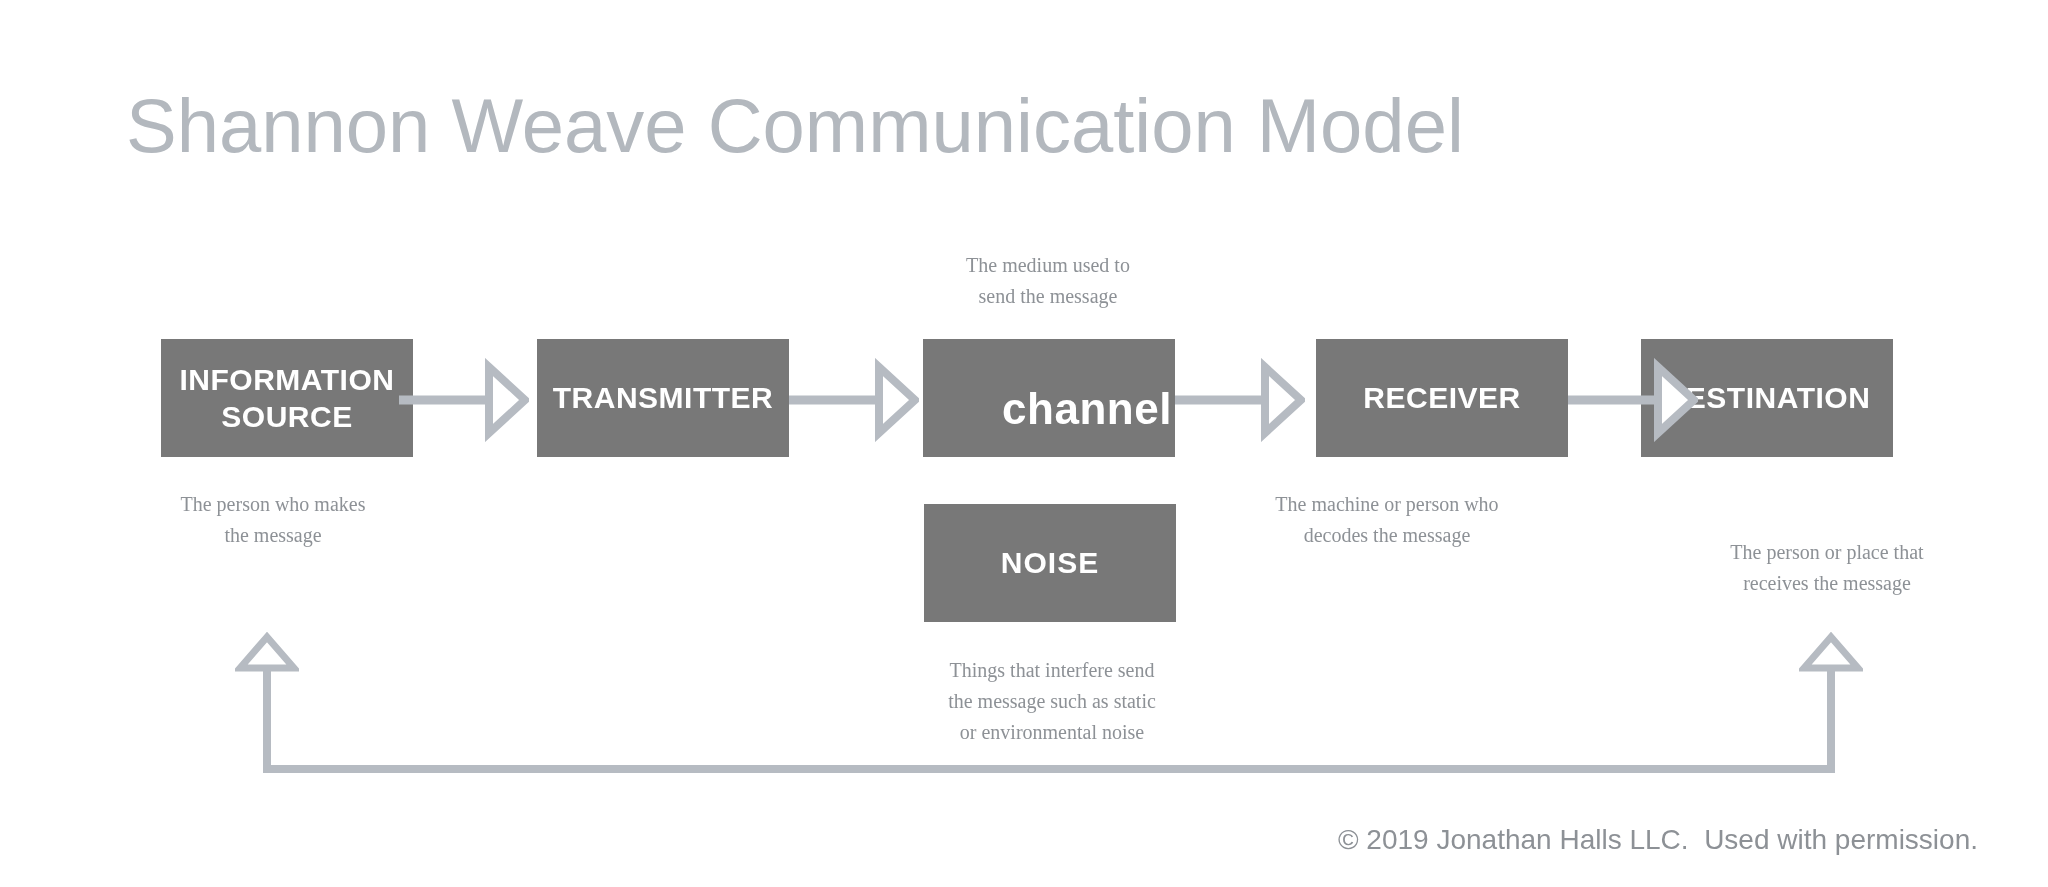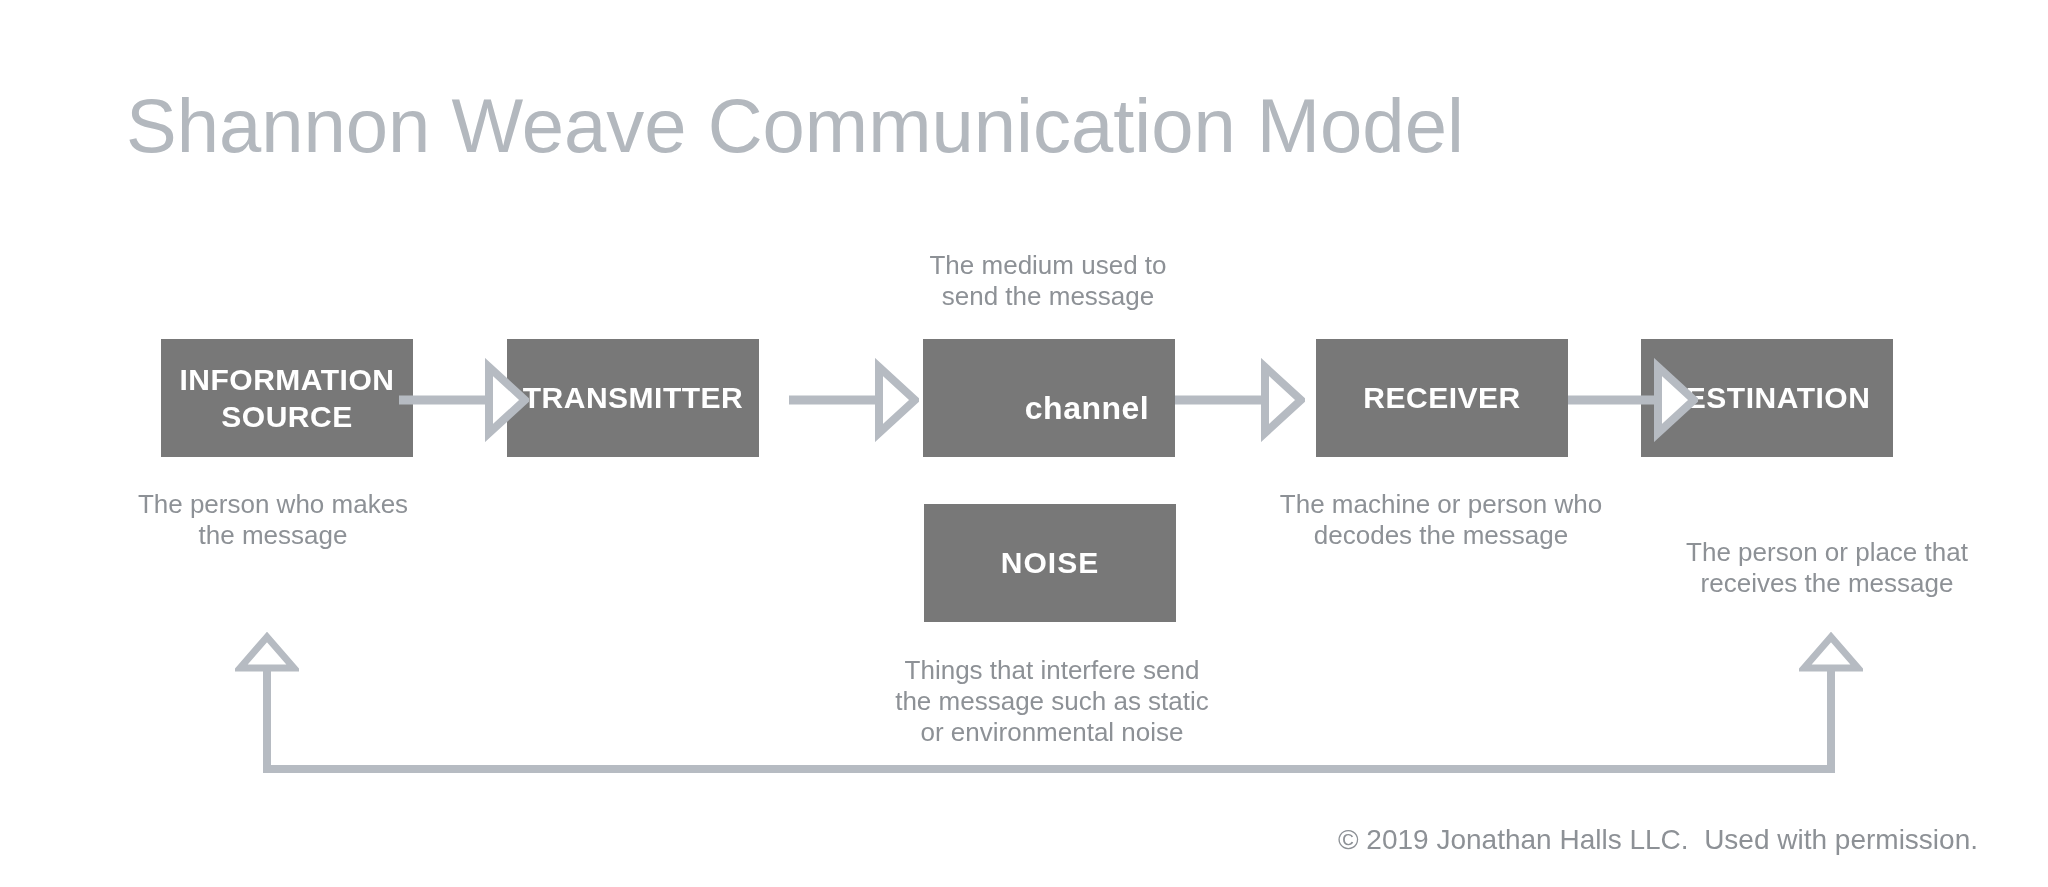--- a/index.html
+++ b/index.html
@@ -27,38 +27,38 @@
   }
 
   .box{
     position:absolute;top:339px;width:252px;height:118px;
     background:var(--box-fill);color:var(--box-text);
     display:flex;align-items:center;justify-content:center;
     font-weight:bold;font-size:30px;letter-spacing:0.5px;
     text-align:center;line-height:1.25;
   }
   .box-information-source{left:147px;margin-left:14px;}
-  .box-transmitter{left:507px;text-align:center;}
+  .box-transmitter{left:537px;text-align:center;}
   .box-channel{left:923px;}
   .box-receiver{left:1316px;}
   .box-destination{left:1641px;}
   .box-noise{left:924px;top:504px;letter-spacing:1px;}
   .channel-label{
-    font-size:32px;letter-spacing:0.5px;text-transform:none;
+    font-size:44px;letter-spacing:0.5px;text-transform:none;
     transform:translate(38px,10px);
   }
 
   .caption{
     position:absolute;color:var(--caption-color);
-    font-size:26px;line-height:31px;text-align:center;
+    font-size:20px;line-height:31px;text-align:center;font-family:Liberation Serif, serif;
   }
   .caption-channel-note{left:888px;top:250px;width:320px;}
   .caption-information-source{left:113px;top:489px;width:320px;}
   .caption-transmitter{left:492px;top:489px;width:340px;}
-  .caption-receiver{left:1271px;top:489px;width:340px;}
+  .caption-receiver{left:1217px;top:489px;width:340px;}
   .caption-destination{left:1667px;top:489px;width:320px;margin-top:48px;}
   .caption-noise{left:872px;top:655px;width:360px;}
 
   .flow-arrow{position:absolute;top:358px;width:130px;height:84px;}
   .arrow-1{left:399px;}
   .arrow-2{left:789px;}
   .arrow-3{left:1175px;}
   .arrow-4{left:1568px;}
   .aline{stroke:var(--arrow-color);stroke-width:9;}
   .tri{fill:#ffffff;stroke:var(--arrow-color);stroke-width:8;stroke-linejoin:miter;}

